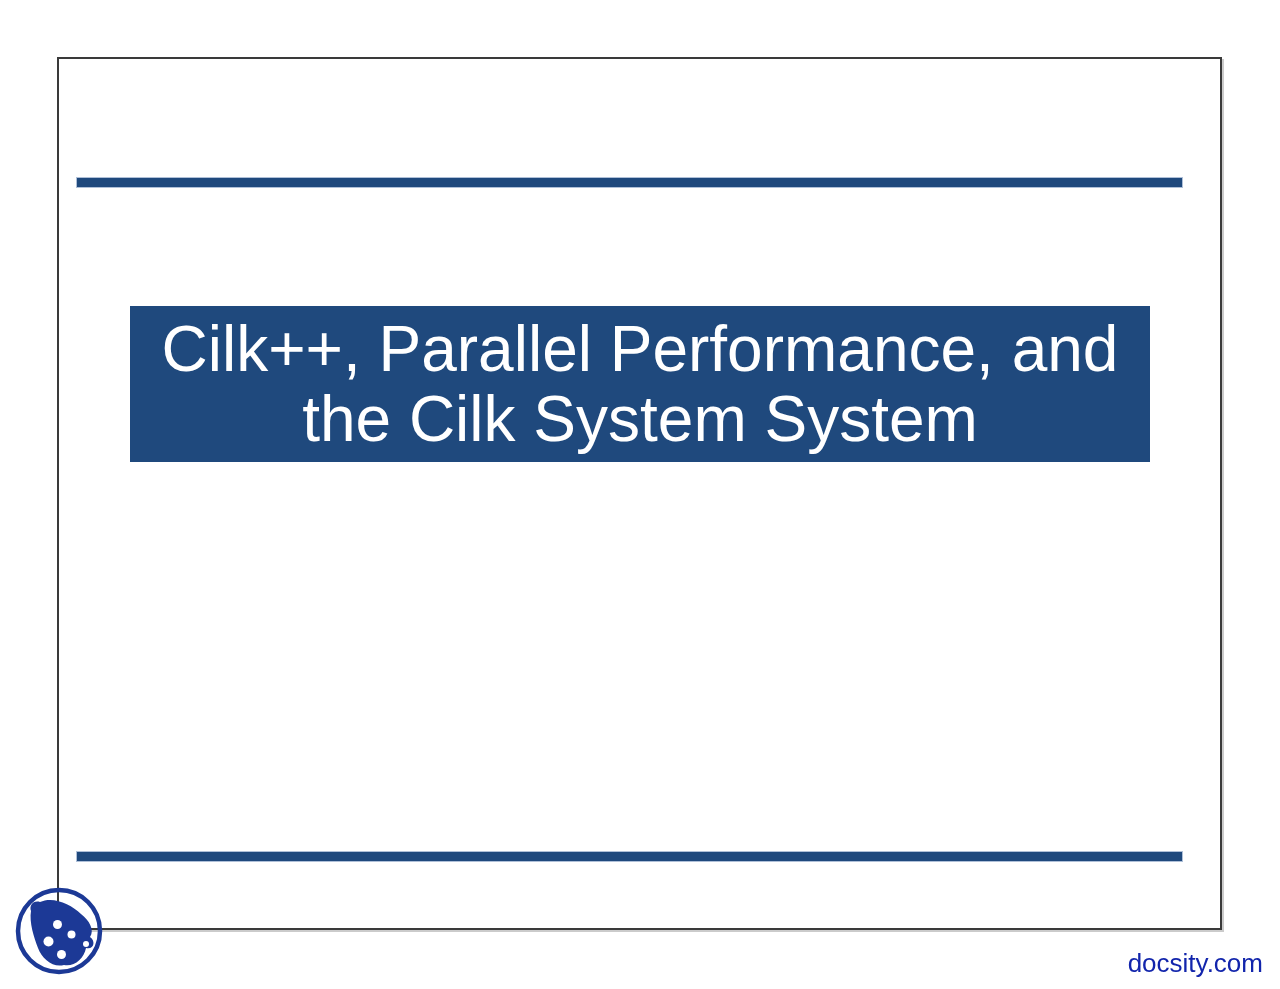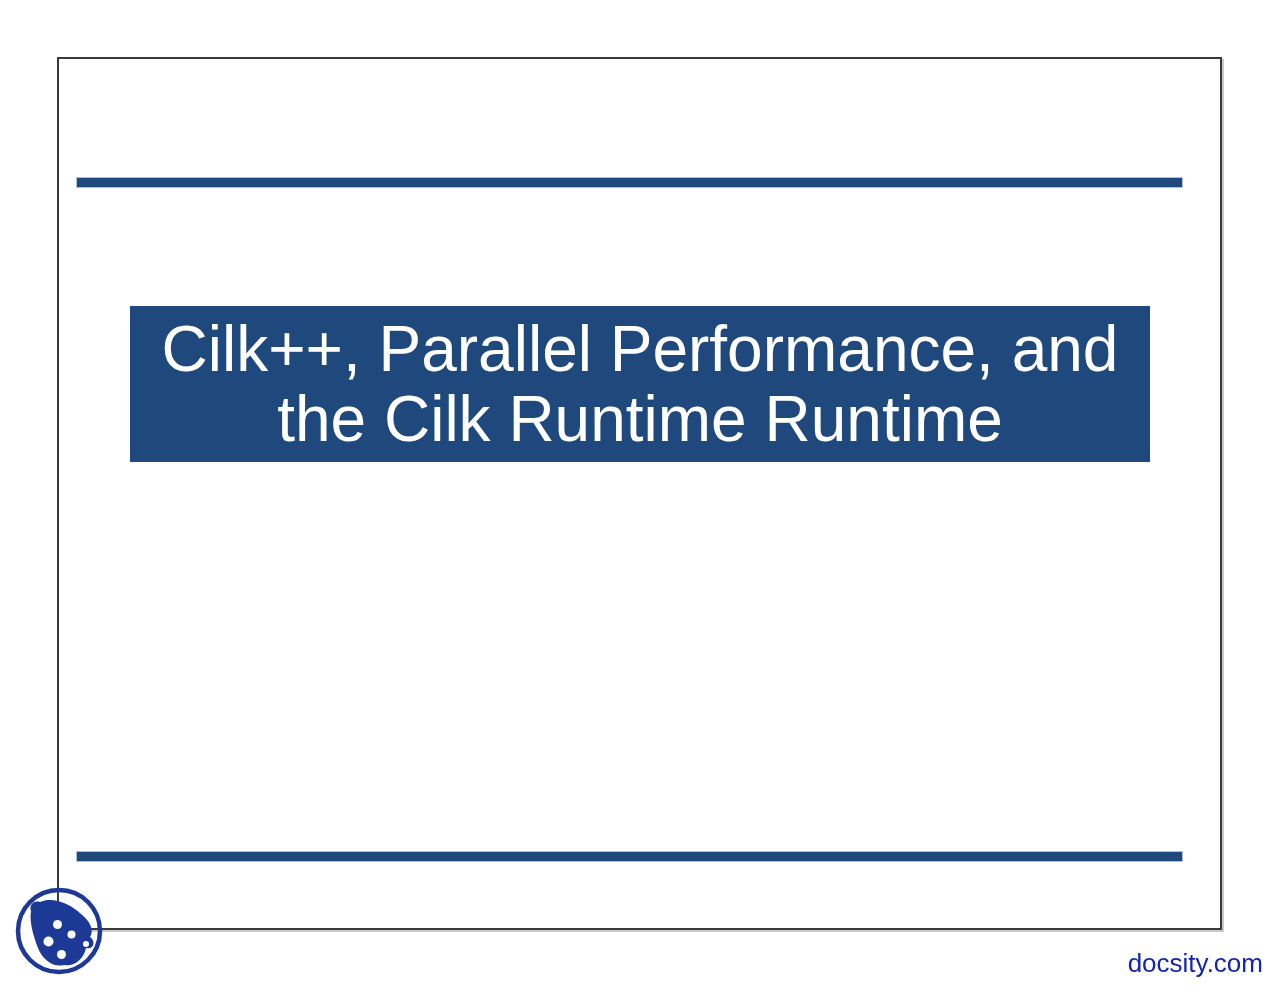--- a/index.html
+++ b/index.html
@@ -77,21 +77,21 @@
 <body>
 
 <div class="canvas">
 
   <div class="slide-frame"></div>
 
   <div class="rule rule-top"></div>
 
   <div class="title-box">
     <span>Cilk++, Parallel Performance, and</span>
-    <span>the Cilk Runtime Runtime</span>
+    <span>the Cilk System System</span>
   </div>
 
   <div class="rule rule-bottom"></div>
 
   <svg class="logo" viewBox="0 0 90 90" xmlns="http://www.w3.org/2000/svg" aria-hidden="true">
     <circle cx="44" cy="45" r="41" fill="none" stroke="var(--brand-blue, #1C3996)" stroke-width="4.5"></circle>
     <path fill="var(--brand-blue, #1C3996)" d="M 16 25
              C 14 20, 18 14, 25 16
              C 38 10, 56 18, 66 28
              C 74 34, 80 44, 75 51

